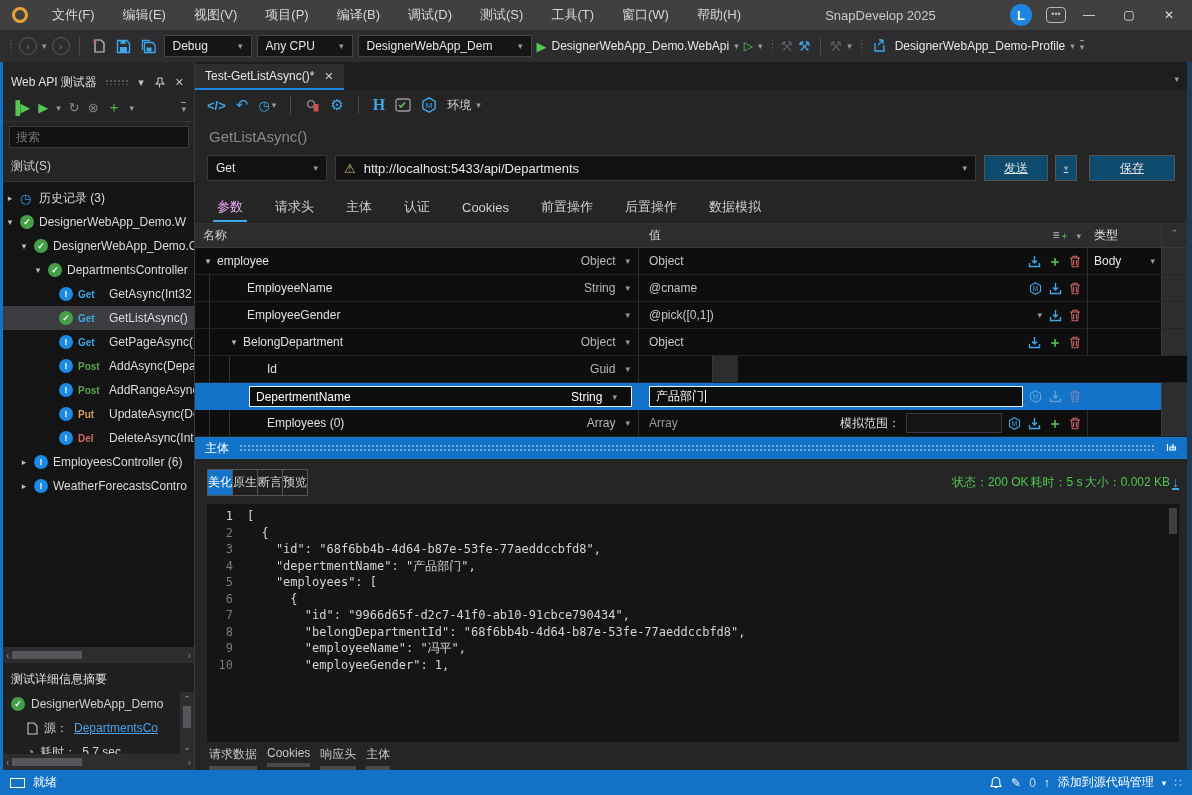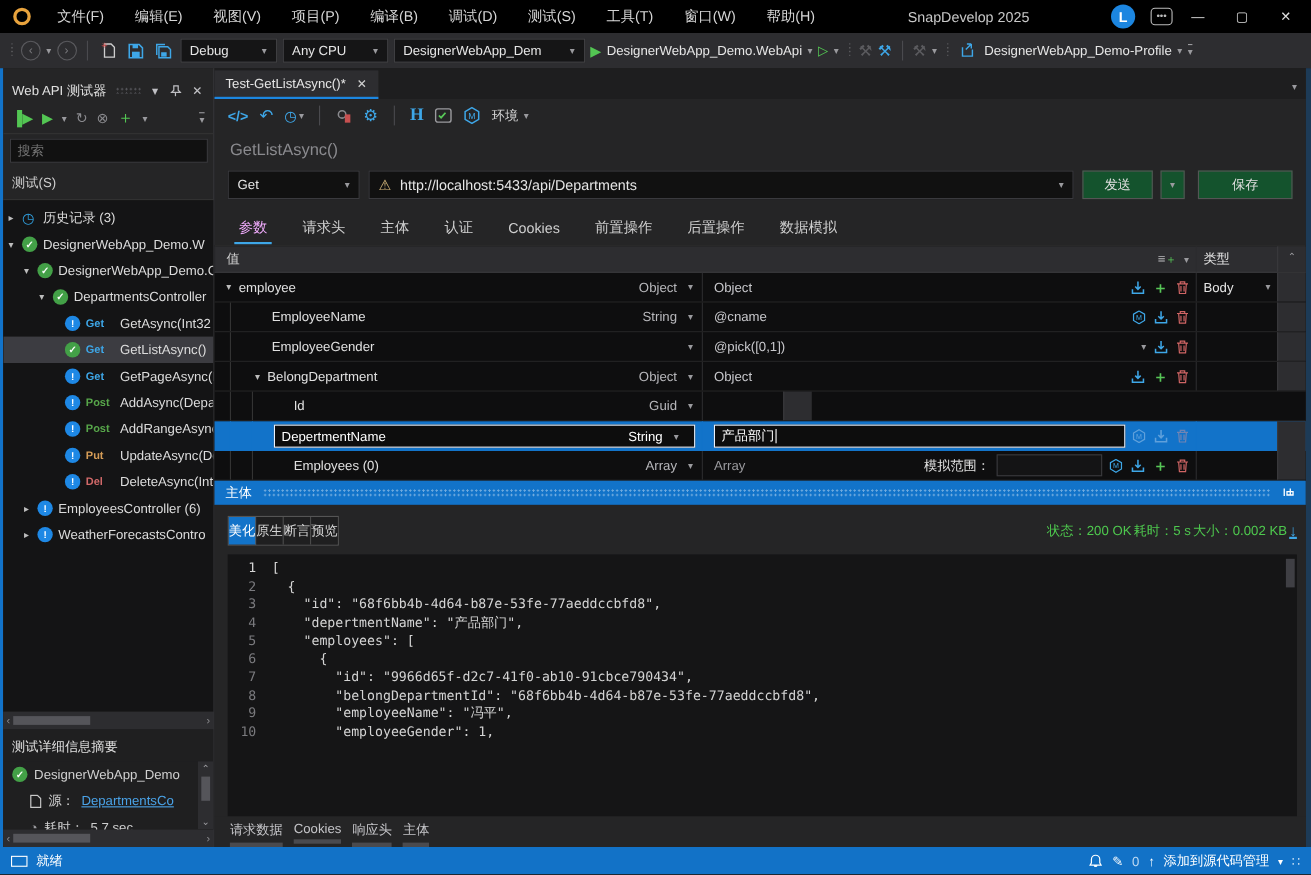--- a/index.html
+++ b/index.html
@@ -1,21 +1,21 @@
 <!DOCTYPE html>
 <html><head>
 <meta charset="utf-8">
 <style>
   * { margin:0; padding:0; box-sizing:border-box; }
   html,body { background:#1b1b1c; }
   body { font-family:"Liberation Sans", sans-serif; color:#d0d0d0; }
   .app { position:relative; width:1192px; height:795px; background:#252526; overflow:hidden; display:flex; flex-direction:column; }
 
   
-  .titlebar { height:30px; background:#000000; display:flex; align-items:center; flex:0 0 auto; }
+  .titlebar { height:30px; background:#404040; display:flex; align-items:center; flex:0 0 auto; }
   .logo { width:16px; height:16px; border-radius:50%; border:3px solid #e8a33d; margin:0 14px 0 12px; }
   .menus { display:flex; gap:8px; }
   .menu-item { padding:4px 10px; font-size:13px; color:#d6d6d6; }
   .title-center { flex:1; text-align:center; font-size:13px; color:#c8c8c8; }
   .tb-right { display:flex; align-items:center; gap:6px; padding-right:6px; }
   .avatar { width:22px; height:22px; border-radius:50%; background:#1c86e0; color:#fff; font-size:13px; font-weight:bold; display:flex; align-items:center; justify-content:center; }
   .fb-icon { width:20px; height:16px; border:1px solid #bbb; border-radius:4px; color:#bbb; font-size:9px; line-height:13px; text-align:center; margin-left:8px;}
   .winbtn { width:34px; height:26px; display:flex; align-items:center; justify-content:center; color:#ddd; font-size:12px; }
 
   
@@ -76,21 +76,21 @@
   .strip-chev { color:#9a9a9e; font-size:9px; padding:0 8px 6px; }
   .req-tools { height:30px; display:flex; align-items:center; gap:10px; padding:0 12px; font-size:13px; }
   .rt-blue { color:#3ea7e8; }
   .rt-ic { display:flex; align-items:center; gap:2px; }
   .env { color:#d6d6d6; font-size:12px; display:flex; gap:5px; align-items:center; }
   .req-title { color:#8a8a8e; font-size:15px; padding:8px 14px 10px; }
   .req-row { display:flex; align-items:center; gap:8px; padding:0 12px 12px; }
   .method-sel { width:120px; height:26px; background:#111; border:1px solid #3a3a3e; display:flex; align-items:center; padding:0 8px; font-size:12px; color:#e6e6e6; }
   .urlbar { flex:1; height:26px; background:#111; border:1px solid #3a3a3e; display:flex; align-items:center; gap:8px; padding:0 8px; font-size:13px; color:#e6e6e6; }
   .warn-tri { color:#d7ba7d; font-size:13px; }
-  .btn { height:26px; background:#14532d; border:1px solid #555; color:#e0e0e0; font-size:12px; display:flex; align-items:center; justify-content:center; }
+  .btn { height:26px; background:#0c4a6e; border:1px solid #555; color:#e0e0e0; font-size:12px; display:flex; align-items:center; justify-content:center;text-decoration:underline; }
   .send { width:64px; }
   .send-chev { width:22px; margin-left:-1px; }
   .save { width:86px; margin-left:4px; }
   .req-tabs { display:flex; gap:4px; padding:0 8px; height:30px; align-items:center; flex:0 0 auto; }
   .rtab { padding:4px 14px 6px; font-size:13px; color:#cfcfcf; position:relative; }
   .rtab.active { color:#f0abfc; }
   .rtab.active::after { content:""; position:absolute; left:10px; right:10px; bottom:0; height:2px; background:#3ea7e8; }
 
   
   .ptable { background:#0e0e0f; flex:0 0 auto; display:flex; flex-direction:column; border-top:1px solid #333; }
@@ -439,20 +439,23 @@
         <span class="rtab">主体</span>
         <span class="rtab">认证</span>
         <span class="rtab">Cookies</span>
         <span class="rtab">前置操作</span>
         <span class="rtab">后置操作</span>
         <span class="rtab">数据模拟</span>
       </div>
 
       <div class="ptable">
         <div class="prow phead">
+          <div class="c-name">
+              <span>名称</span>
+            </div>
           <div class="c-val">
             <span>值</span>
             <span class="acts">
               <span style="color:#b8b8bc">≡<span style="color:#57c657;font-size:10px">＋</span></span>
               <span class="chev">▾</span>
             </span>
           </div>
           <div class="c-type">
               <span>类型</span>
             </div>

